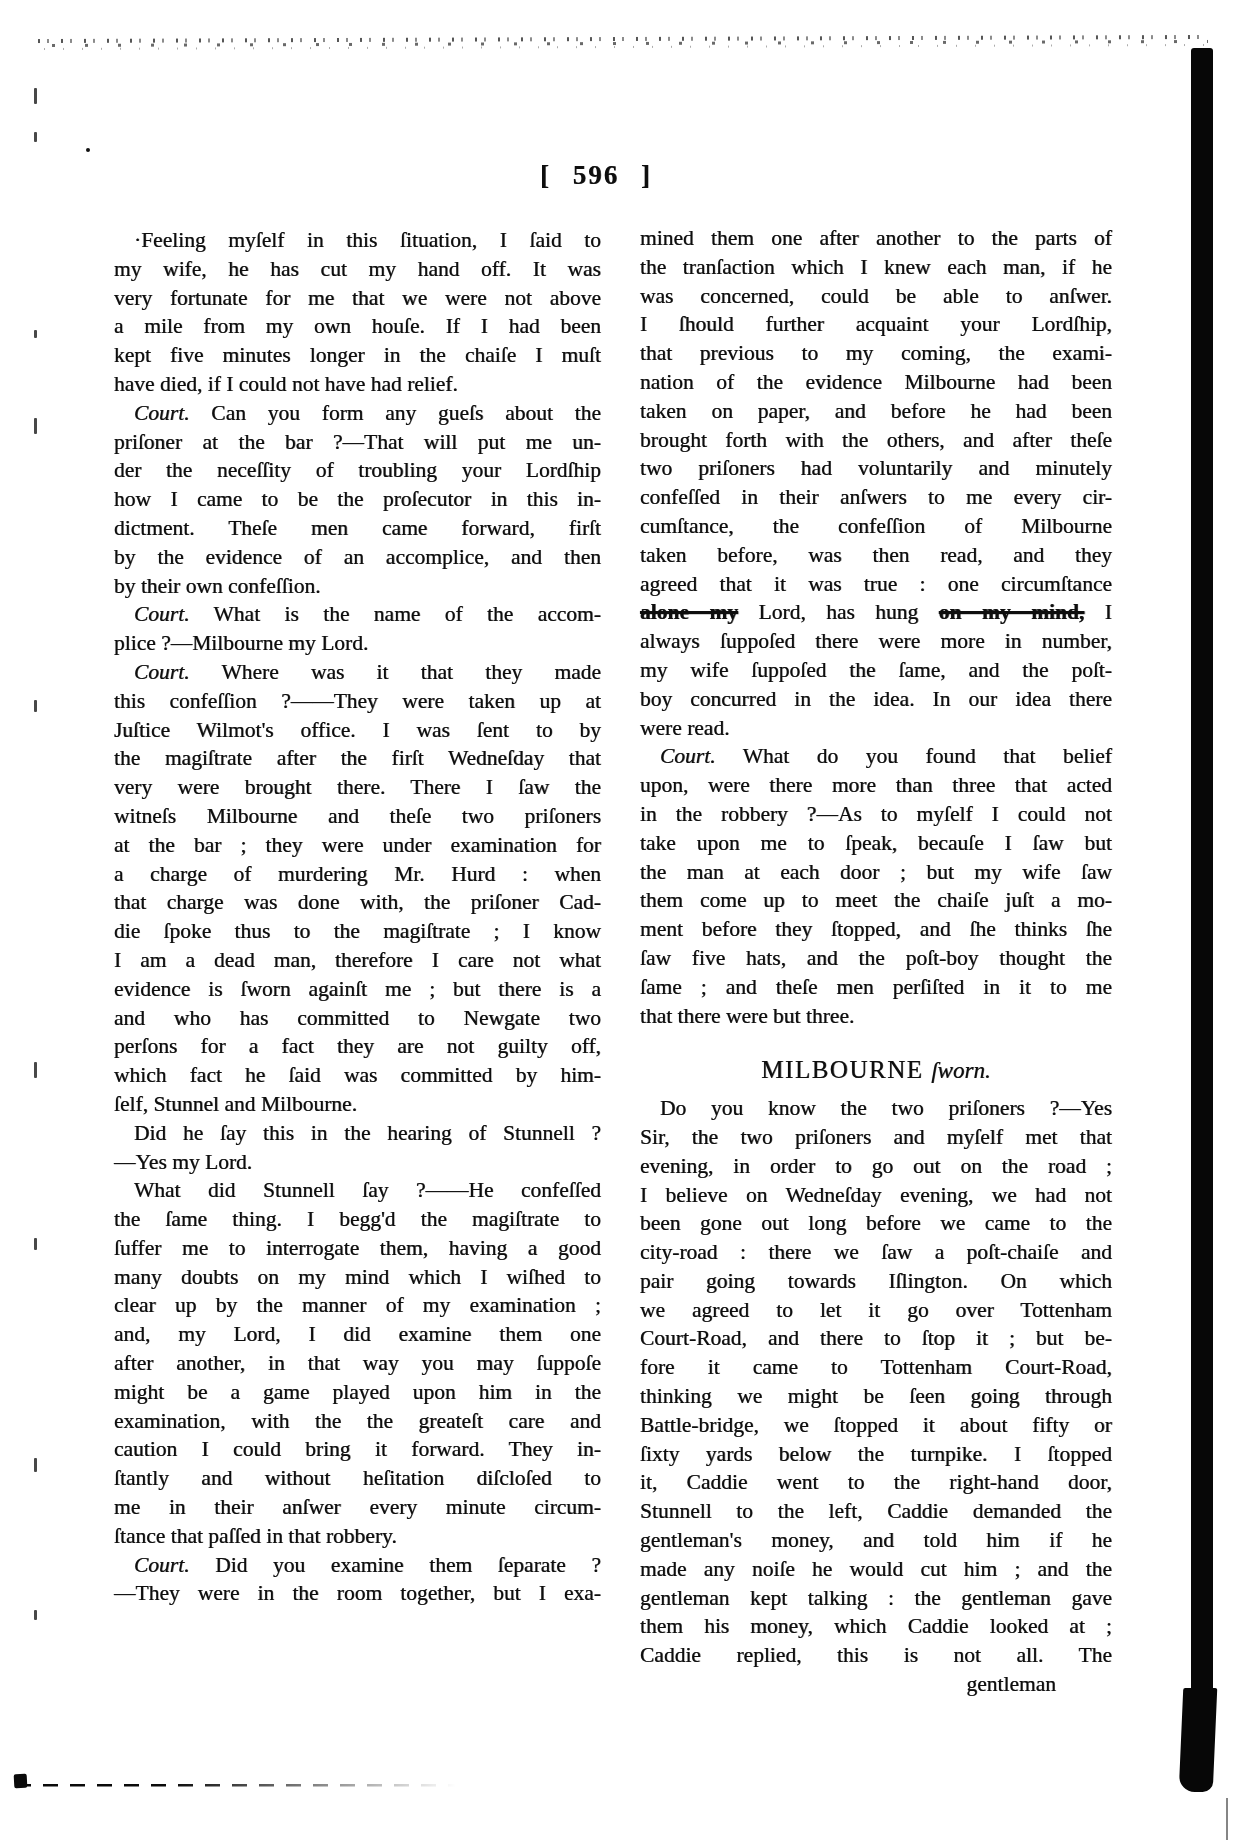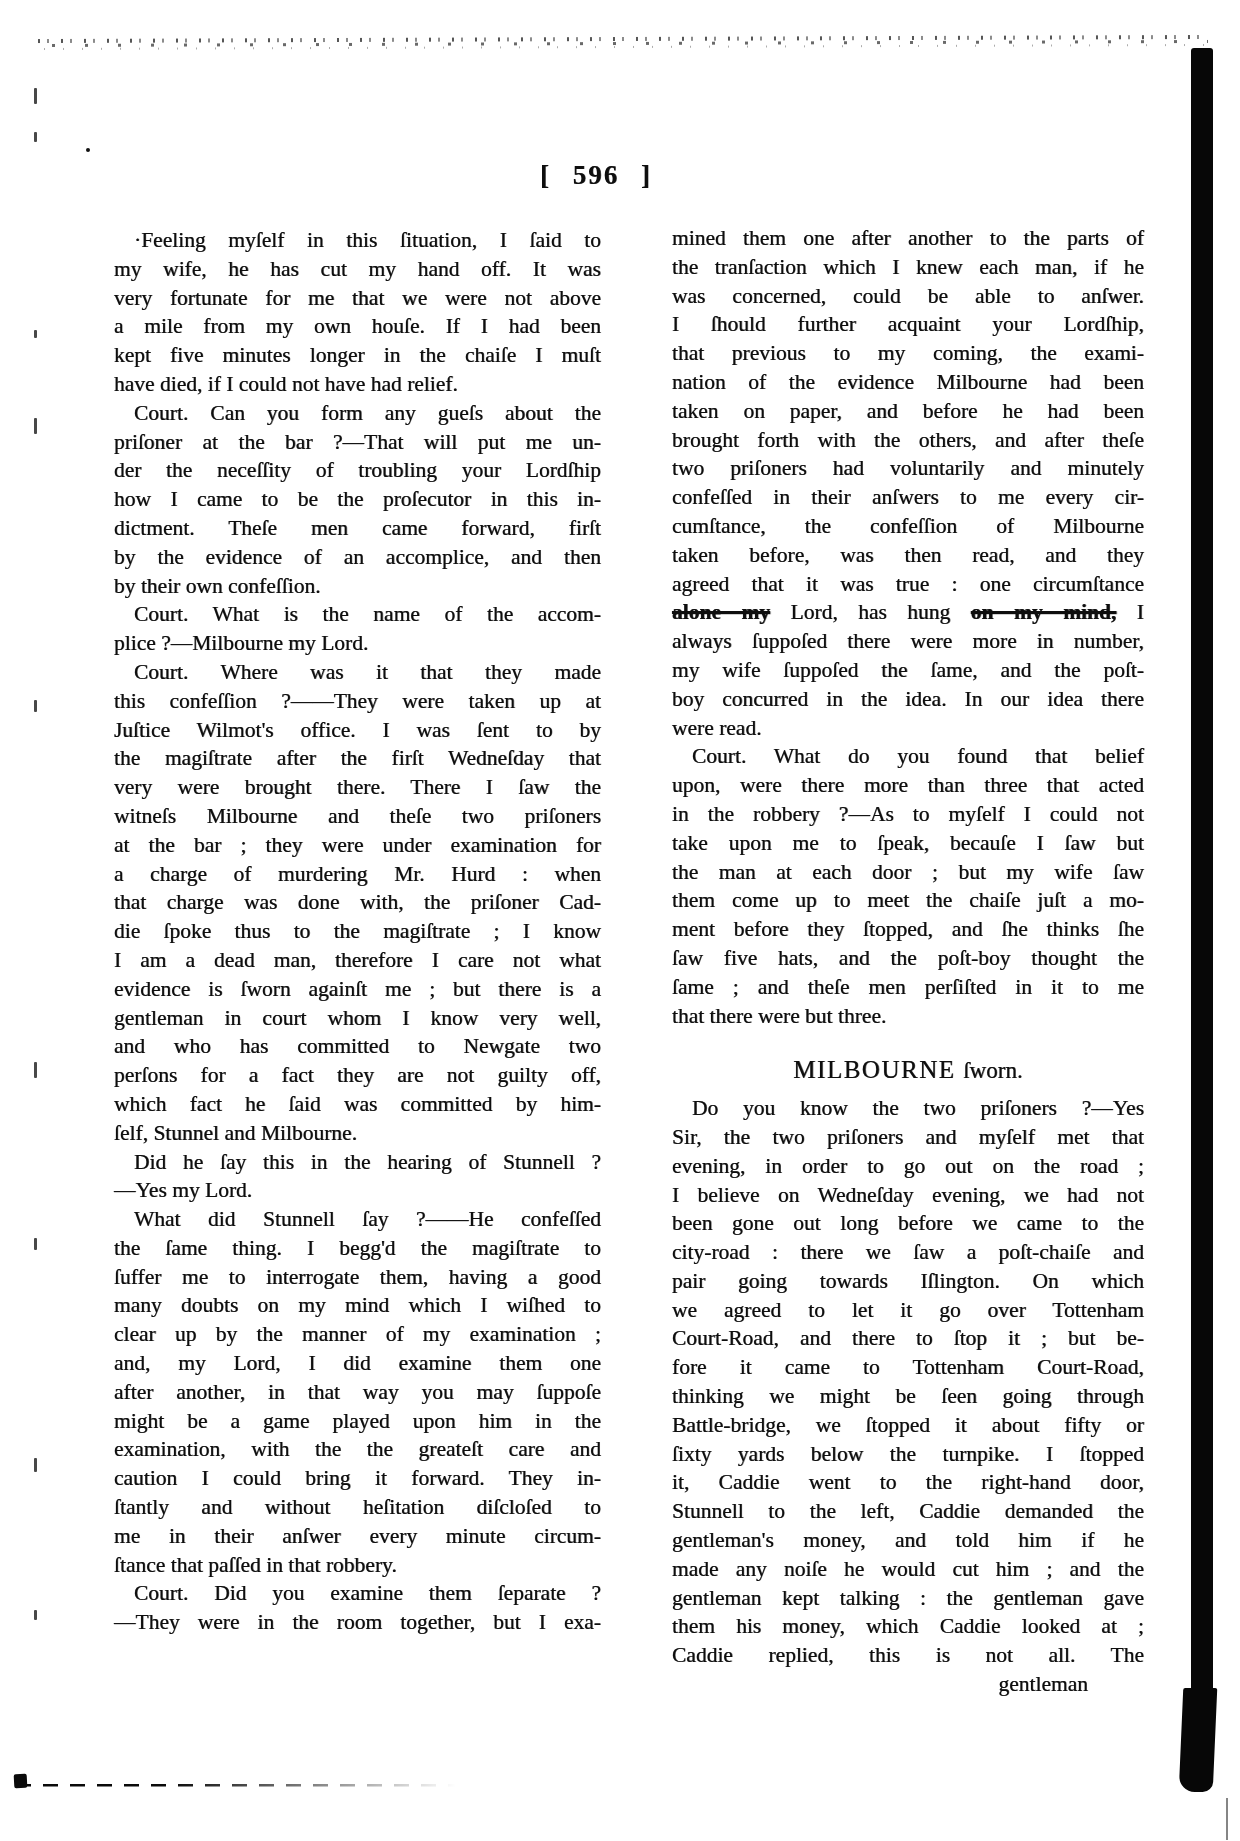--- a/index.html
+++ b/index.html
@@ -36,27 +36,27 @@
   .dot-a{position:absolute;left:86px;top:148px;width:4px;height:4px;background:#111;border-radius:50%;}
   
   .pg-header{
     position:absolute;left:540px;top:160px;width:160px;
     font-size:27px;font-weight:bold;letter-spacing:2px;word-spacing:13px;
     text-shadow:.6px .4px 0 rgba(10,10,10,.6);
   }
   .col{position:absolute;font-size:21.5px;line-height:28.8px;
        text-shadow:.55px .35px 0 rgba(12,12,12,.55), -.25px 0 0 rgba(12,12,12,.3);}
   .col-left{left:114px;top:226px;width:487px;}
-  .col-right{left:672px;top:224px;width:472px;}
+  .col-right{left:640px;top:224px;width:472px;}
   .tl{text-align:justify;text-align-last:justify;}
   .tl.end{text-align-last:left;}
   .tl.ind{text-indent:20px;}
   .tl.hd{text-align:right;text-align-last:center;margin-top:26px;margin-bottom:8px;}
   .tl.cw{text-align:left;text-align-last:right;padding-right:56px;}
-  .i{}
+  .i{font-style:italic;}
   .b{font-weight:normal;}
   .x{font-weight:bold;text-decoration:line-through;text-decoration-thickness:2.5px;}
   .caps{font-size:25px;letter-spacing:1.5px;}
   .hd .i{font-size:23px;}
 </style>
 </head>
 <body>
 
 <div class="page">
 
@@ -99,21 +99,20 @@
       <div class="tl"><span>Juſtice Wilmot's office.  I was ſent to by</span></div>
       <div class="tl"><span>the magiſtrate after the firſt Wedneſday that</span></div>
       <div class="tl"><span>very were brought there.  There I ſaw the</span></div>
       <div class="tl"><span>witneſs Milbourne and theſe two priſoners</span></div>
       <div class="tl"><span>at the bar ; they were under examination for</span></div>
       <div class="tl"><span>a charge of murdering Mr. Hurd :  when</span></div>
       <div class="tl"><span>that charge was done with, the priſoner Cad-</span></div>
       <div class="tl"><span>die ſpoke thus to the magiſtrate ;  I know</span></div>
       <div class="tl"><span>I am a dead man, therefore I care not what</span></div>
       <div class="tl"><span>evidence is ſworn againſt me ;  but there is a</span></div>
-      <div class="tl"><span>gentleman in court whom I know very well,</span></div>
       <div class="tl"><span>and who has committed to Newgate two</span></div>
       <div class="tl"><span>perſons for a fact they are not guilty off,</span></div>
       <div class="tl"><span>which fact he ſaid was committed by him-</span></div>
       <div class="tl end"><span>ſelf, Stunnel and Milbourne.</span></div>
       <div class="tl ind"><span>Did he ſay this in the hearing of Stunnell ?</span></div>
       <div class="tl end"><span>—Yes my Lord.</span></div>
       <div class="tl ind"><span>What did Stunnell ſay ?——He confeſſed</span></div>
       <div class="tl"><span>the ſame thing.  I begg'd the magiſtrate to</span></div>
       <div class="tl"><span>ſuffer me to interrogate them, having a good</span></div>
       <div class="tl"><span>many doubts on my mind which I wiſhed to</span></div>

